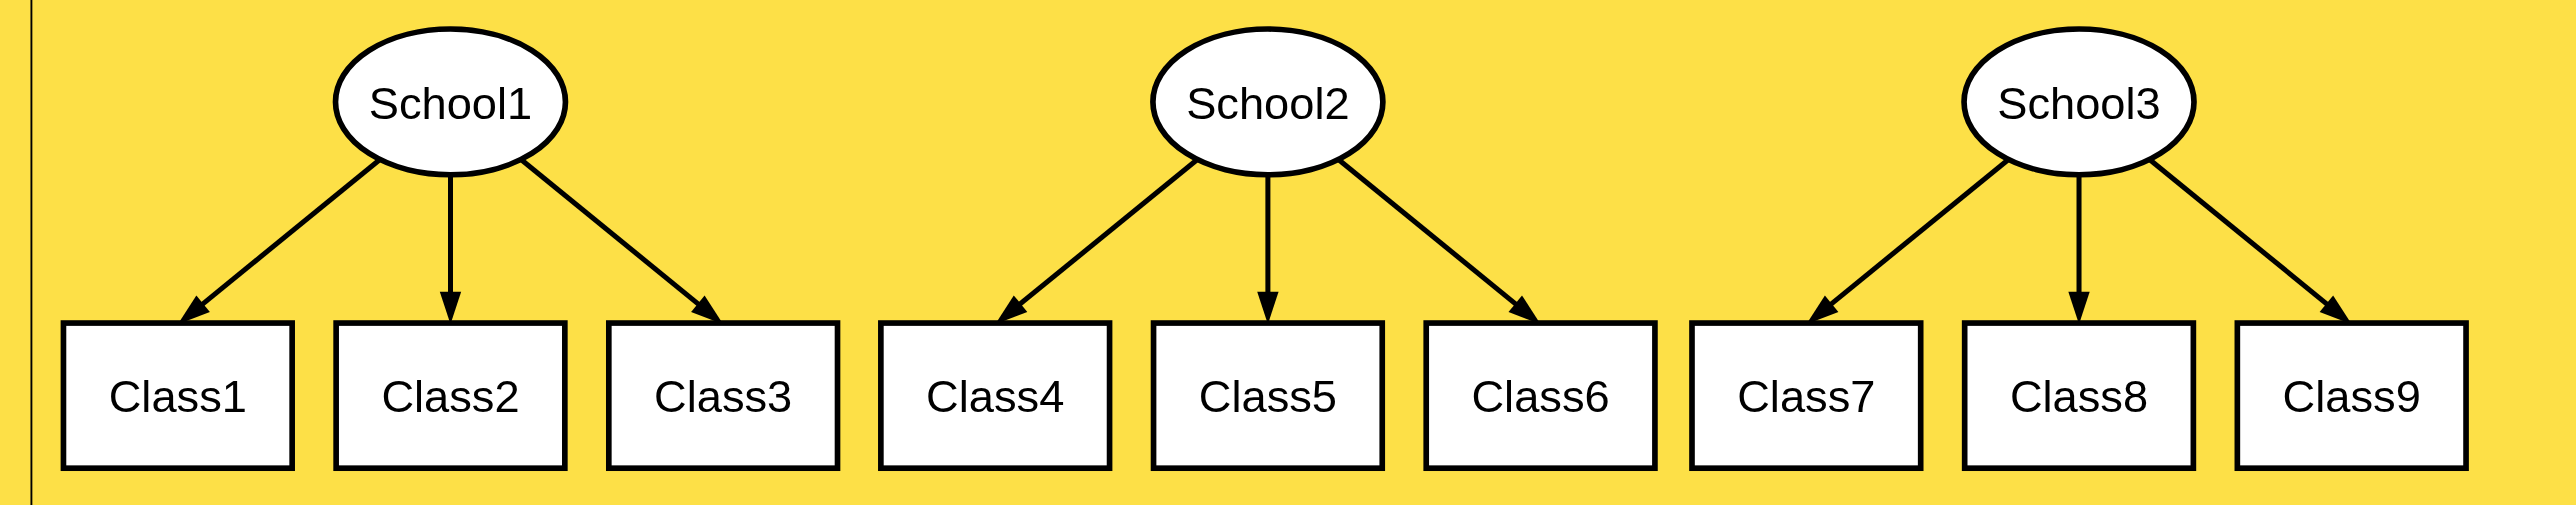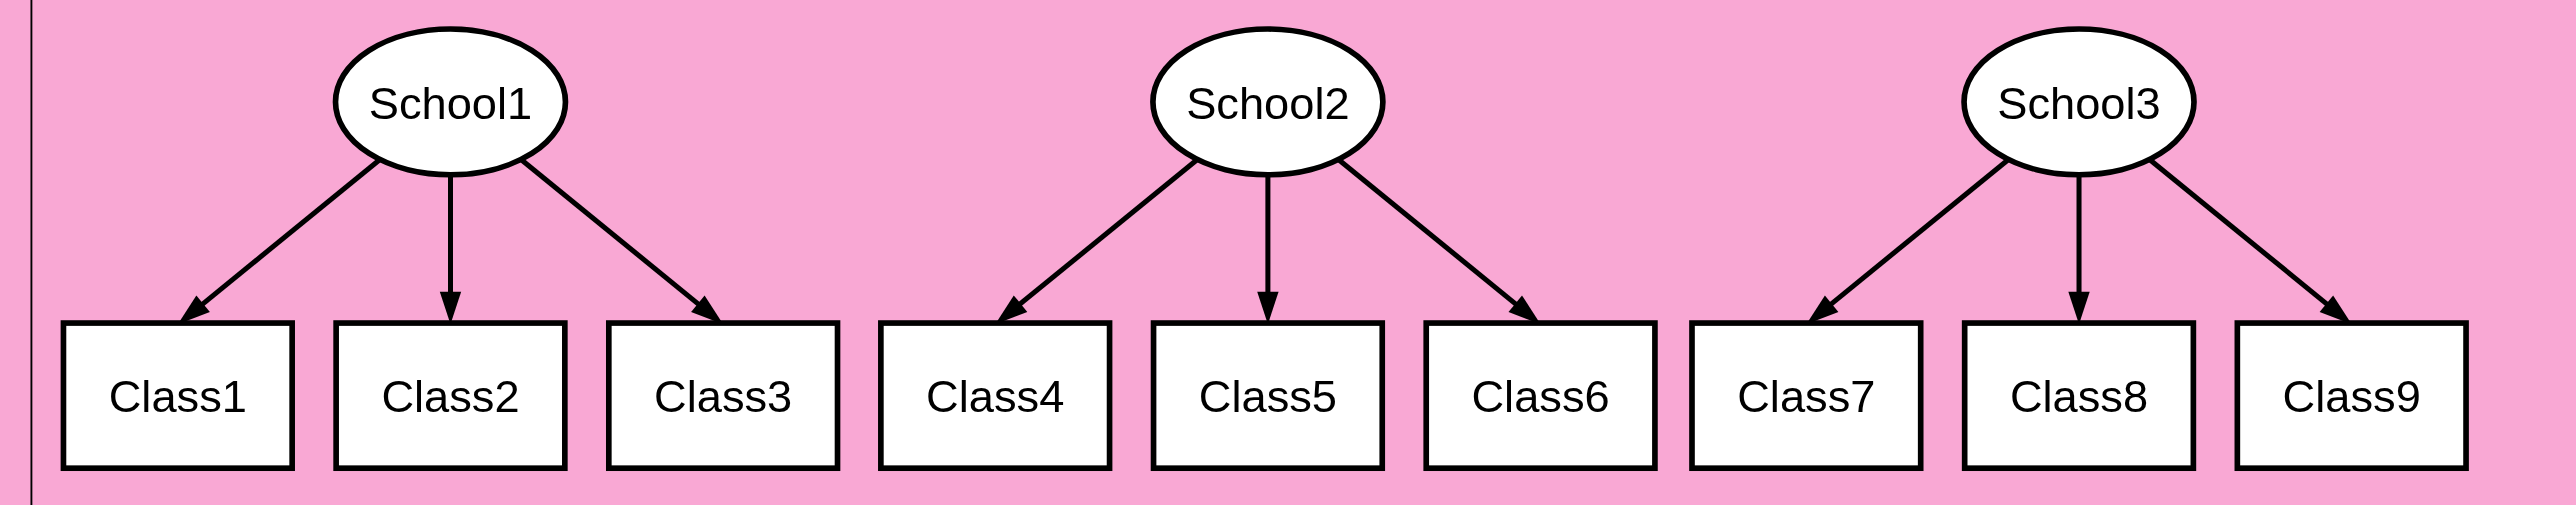--- a/index.html
+++ b/index.html
@@ -4,21 +4,21 @@
 <style>
   html, body {
     margin: 0;
     padding: 0;
     background: #FFFFFF;
   }
   .page {
     position: relative;
     width: 2576px;
     height: 506px;
-    background: #f9a8d4;
+    background: #fde047;
     overflow: hidden;
   }
   svg {
     display: block;
     width: 2576px;
     height: 506px;
   }
   svg text {
     font-family: "Liberation Sans", "DejaVu Sans", sans-serif;
     fill: #000000;

